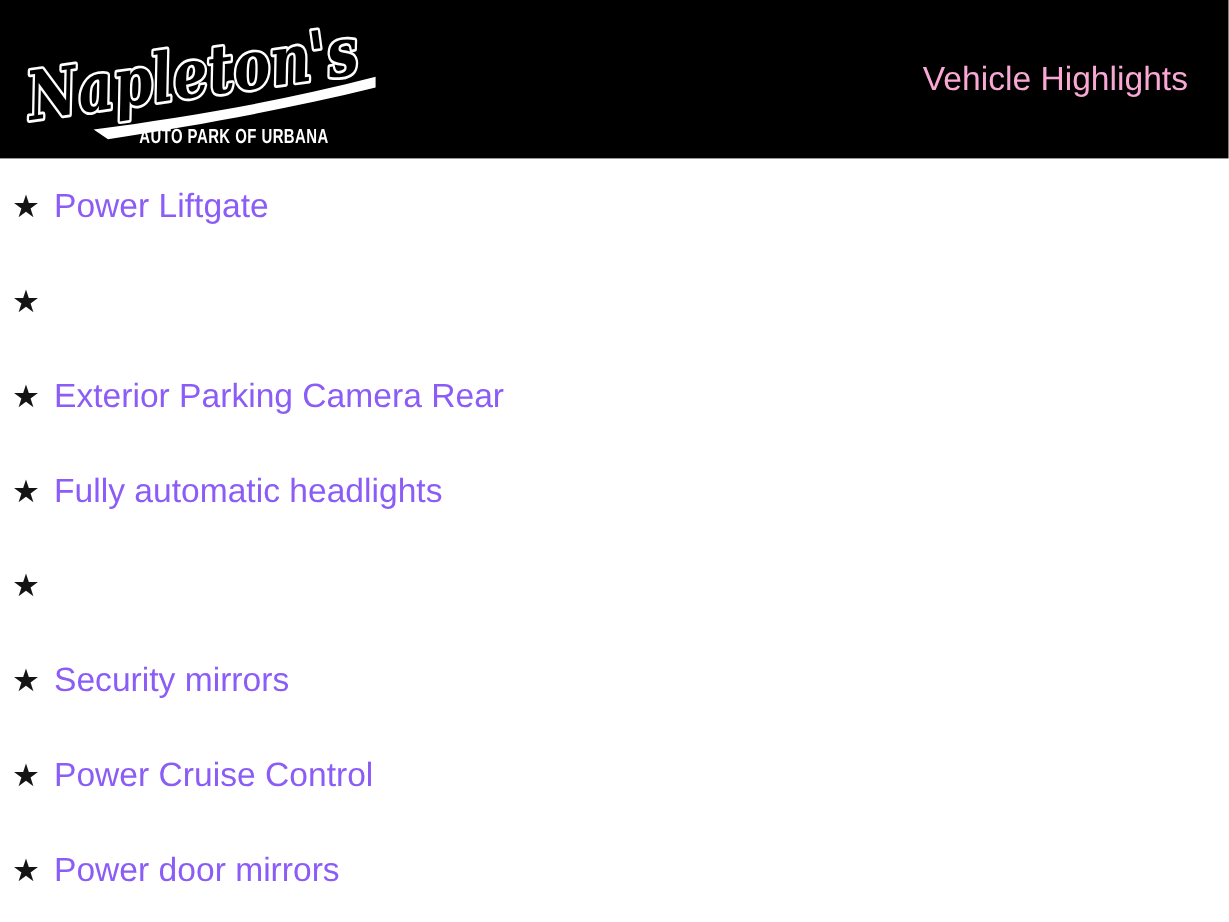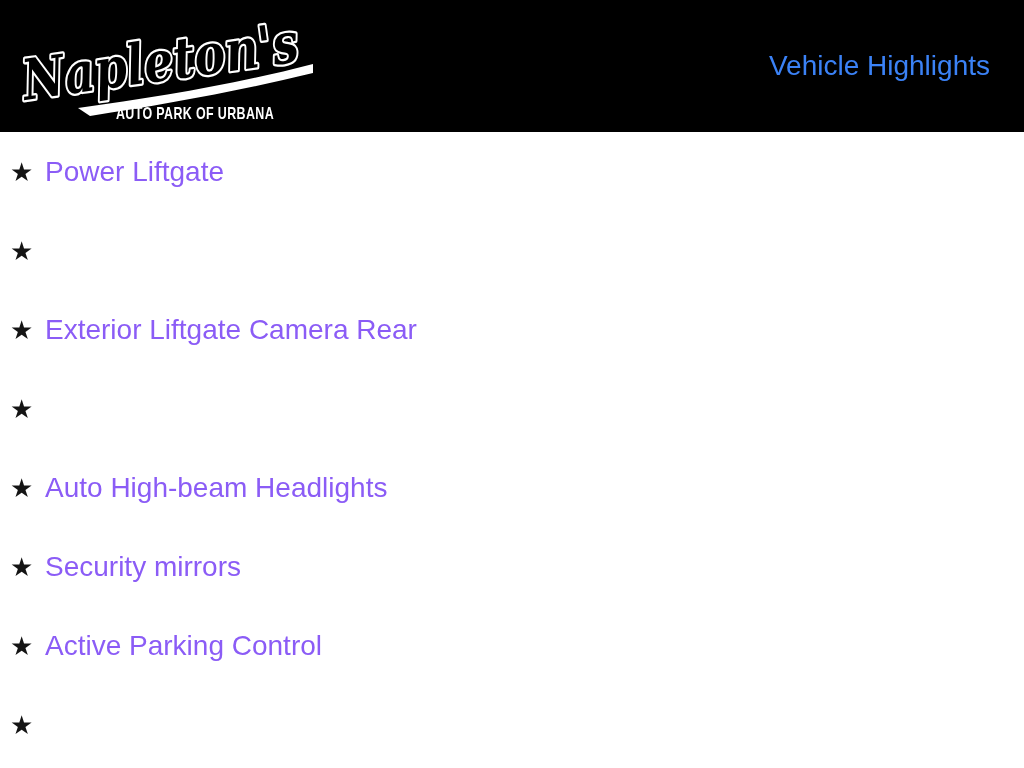--- a/index.html
+++ b/index.html
@@ -41,21 +41,21 @@
     stroke-linejoin: round;
   }
   .logo-tagline {
     font-family: "Liberation Sans", sans-serif;
     font-weight: bold;
     font-size: 17px;
     fill: #ffffff;
     letter-spacing: 0.5px;
   }
   .header-title {
-    color: #3b82f6;
+    color: #f9a8d4;
     font-size: 28px;
     line-height: 1;
     white-space: nowrap;
     text-align: center;
   }
   .content {
     padding: 23px 0 0 10px;
   }
   ul.highlights {
     list-style: none;
@@ -105,36 +105,37 @@
     <ul class="highlights">
       <li class="item">
         <span class="star">★</span>
         <span class="label">Power Liftgate</span>
       </li>
       <li class="item">
         <span class="star">★</span>
       </li>
       <li class="item">
         <span class="star">★</span>
-        <span class="label">Exterior Liftgate Camera Rear</span>
+        <span class="label">Exterior Parking Camera Rear</span>
       </li>
       <li class="item">
         <span class="star">★</span>
+        <span class="label">Fully automatic headlights</span>
       </li>
       <li class="item">
         <span class="star">★</span>
-        <span class="label">Auto High-beam Headlights</span>
       </li>
       <li class="item">
         <span class="star">★</span>
         <span class="label">Security mirrors</span>
       </li>
       <li class="item">
         <span class="star">★</span>
-        <span class="label">Active Parking Control</span>
+        <span class="label">Power Cruise Control</span>
       </li>
       <li class="item">
         <span class="star">★</span>
+        <span class="label">Power door mirrors</span>
       </li>
     </ul>
   </main>
 
 </div>
 
 </body></html>

